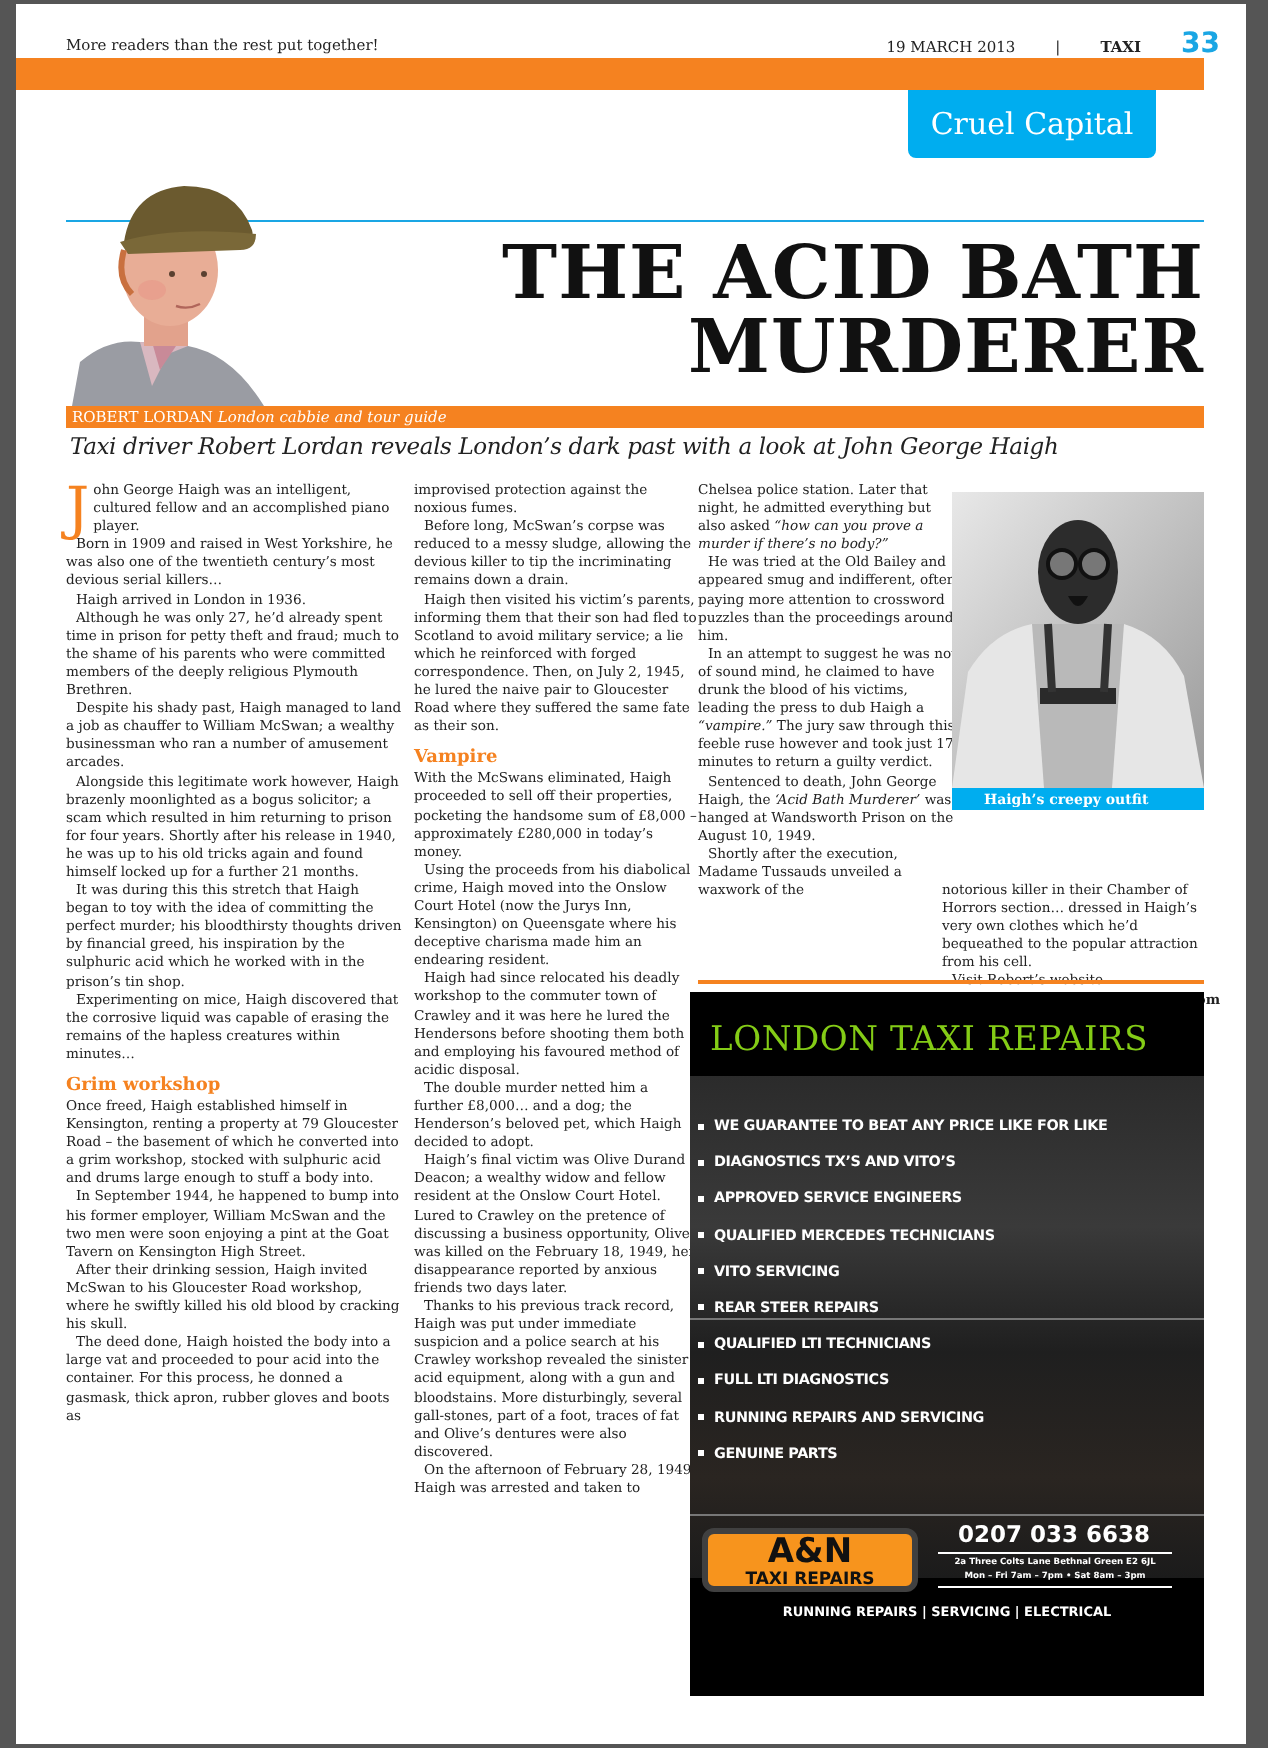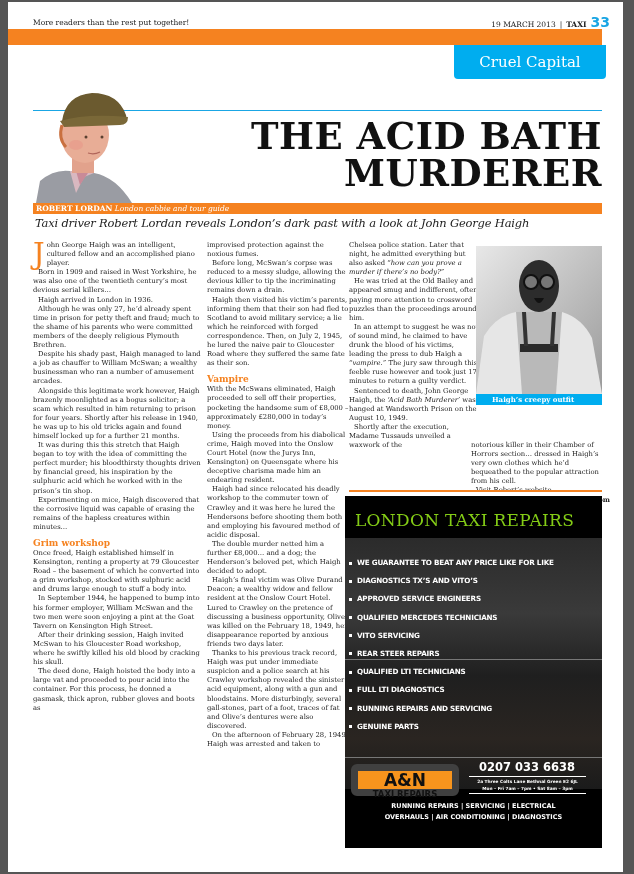--- a/index.html
+++ b/index.html
@@ -1,31 +1,31 @@
 <!DOCTYPE html>
 <html><head>
 <meta charset="utf-8">
 <style>
   * { box-sizing: border-box; margin: 0; padding: 0; }
   html, body { width: 634px; height: 874px; overflow: hidden; }
   body { background: #555555; position: relative; font-family: "DejaVu Serif", serif; }
   .page { position: absolute; left: 8px; top: 2px; width: 615px; height: 870px; background: #ffffff; overflow: hidden; }
 
   .topline { position: absolute; left: 25px; top: 16px; font-size: 7.5px; color: #222; font-family: "DejaVu Serif", serif; }
-  .pageinfo { position: absolute; right: 13px; top: 12px; font-size: 7.5px; color: #222; display: flex; align-items: baseline; gap: 4px; }
+  .pageinfo { position: absolute; right: 13px; top: 12px; font-size: 7.5px; color: #222; display: flex; align-items: baseline; gap: 20px; }
   .pageinfo .pub { font-weight: bold; }
   .pageinfo .num { color: #1aa6e4; font-family: "DejaVu Sans", sans-serif; font-size: 14px; font-weight: bold; }
   .orange-bar { position: absolute; left: 0; top: 27px; width: 594px; height: 16px; background: #f58220; }
-  .section-tab { position: absolute; left: 446px; top: 43px; width: 152px; height: 34px; background: #00adef; border-radius: 0 0 4px 4px; color: #fff; font-family: "DejaVu Serif", serif; font-size: 15px; display: flex; align-items: center; justify-content: center; }
+  .section-tab { position: absolute; left: 446px; top: 43px; width: 124px; height: 34px; background: #00adef; border-radius: 0 0 4px 4px; color: #fff; font-family: "DejaVu Serif", serif; font-size: 15px; display: flex; align-items: center; justify-content: center; }
 
   .blue-rule { position: absolute; left: 25px; top: 108px; width: 569px; height: 1px; background: #1aa6e4; }
   .author-photo { position: absolute; left: 28px; top: 83px; width: 100px; height: 118px; }
   .headline { position: absolute; right: 21px; top: 116px; text-align: right; font-family: "DejaVu Serif", serif; font-weight: 900; font-size: 37px; line-height: 37px; letter-spacing: 0.5px; color: #111; }
   .byline-bar { position: absolute; left: 25px; top: 201px; width: 569px; height: 11px; background: #f58220; color: #fff; font-size: 7.5px; line-height: 11px; padding-left: 3px; }
-  .byline-bar .name { font-weight: bold; }
+  .byline-bar .name { font-weight: normal; }
   .byline-bar .role { font-style: italic; }
   .standfirst { position: absolute; left: 27px; top: 214px; font-family: "DejaVu Serif", serif; font-style: italic; font-size: 11.5px; color: #222; white-space: nowrap; letter-spacing: -0.2px; }
 
   .col { position: absolute; top: 239px; font-family: "DejaVu Serif", serif; font-size: 6.8px; line-height: 9.1px; color: #222; text-align: left; }
   .col p { text-indent: 5px; }
   .col p.first { text-indent: 0; }
   .col p.noind { text-indent: 0; }
   .col1 { left: 25px; width: 166px; }
   .col2 { left: 172px; width: 145px; }
   .col3 { left: 319px; width: 145px; }
@@ -44,21 +44,21 @@
 
   .col3-rule { position: absolute; left: 341px; top: 488px; width: 253px; height: 2px; background: #f58220; }
 
   .ad { position: absolute; left: 337px; top: 494px; width: 257px; height: 352px; background: #000; overflow: hidden; }
   .ad-bg { position: absolute; left: 0; top: 42px; width: 257px; height: 251px; background: linear-gradient(180deg,#2b2b2b 0%,#3a3a3a 30%,#1f1f1f 55%,#2a2521 80%,#1b1b1b 100%); }
   .ad-title { position: absolute; left: 10px; top: 14px; color: #84cc16; font-family: "DejaVu Serif", serif; font-size: 17px; letter-spacing: 0.3px; white-space: nowrap; }
   .ad-list { position: absolute; left: 4px; top: 58px; list-style: none; }
   .ad-list li { color: #fff; font-family: "DejaVu Sans", sans-serif; font-weight: bold; font-size: 7.2px; height: 18.2px; line-height: 18.2px; white-space: nowrap; letter-spacing: -0.2px; }
   .ad-list li .bullet { display: inline-block; width: 3px; height: 3px; background: #fff; margin-right: 5px; vertical-align: middle; }
   .ad-divider { position: absolute; left: 0; width: 257px; height: 1px; background: #777; }
-  .logo-box { position: absolute; left: 6px; top: 268px; width: 108px; height: 32px; background: #f7941d; border: 7px solid #404040; border-radius: 6px; text-align: center; color: #111; font-family: "DejaVu Sans", sans-serif; font-weight: bold; }
+  .logo-box { position: absolute; left: 6px; top: 268px; width: 108px; height: 32px; background: #f7941d; border: 3px solid #404040; border-radius: 6px; text-align: center; color: #111; font-family: "DejaVu Sans", sans-serif; font-weight: bold; }
   .logo-box .big { font-size: 17px; line-height: 17px; margin-top: 1px; }
   .logo-box .small { font-size: 8.5px; line-height: 10px; }
   .phone { position: absolute; left: 124px; top: 264px; width: 116px; text-align: center; color: #fff; font-family: "DejaVu Sans", sans-serif; font-weight: bold; font-size: 11.5px; }
   .ad-line { position: absolute; left: 124px; width: 117px; height: 1px; background: #fff; }
   .address { position: absolute; left: 124px; top: 283px; width: 117px; text-align: center; color: #fff; font-family: "DejaVu Sans", sans-serif; font-weight: bold; font-size: 4.3px; line-height: 6.5px; white-space: nowrap; }
   .services { position: absolute; left: 0; top: 305px; width: 257px; text-align: center; color: #fff; font-family: "DejaVu Sans", sans-serif; font-weight: bold; font-size: 6.5px; line-height: 11px; }
 </style>
 </head>
 <body>
 
@@ -190,17 +190,16 @@
     </div>
     <div class="phone">0207 033 6638</div>
     <div class="ad-line" style="top:280px"></div>
     <div class="address">
       <div>2a Three Colts Lane Bethnal Green E2 6JL</div>
       <div>Mon – Fri 7am – 7pm • Sat 8am – 3pm</div>
     </div>
     <div class="ad-line" style="top:297px"></div>
     <div class="services">
       <div>RUNNING REPAIRS | SERVICING | ELECTRICAL</div>
-      <div>OVERHAULS | AIR CONDITIONING | DIAGNOSTICS</div>
     </div>
   </div>
 
 </div>
 
 </body></html>

